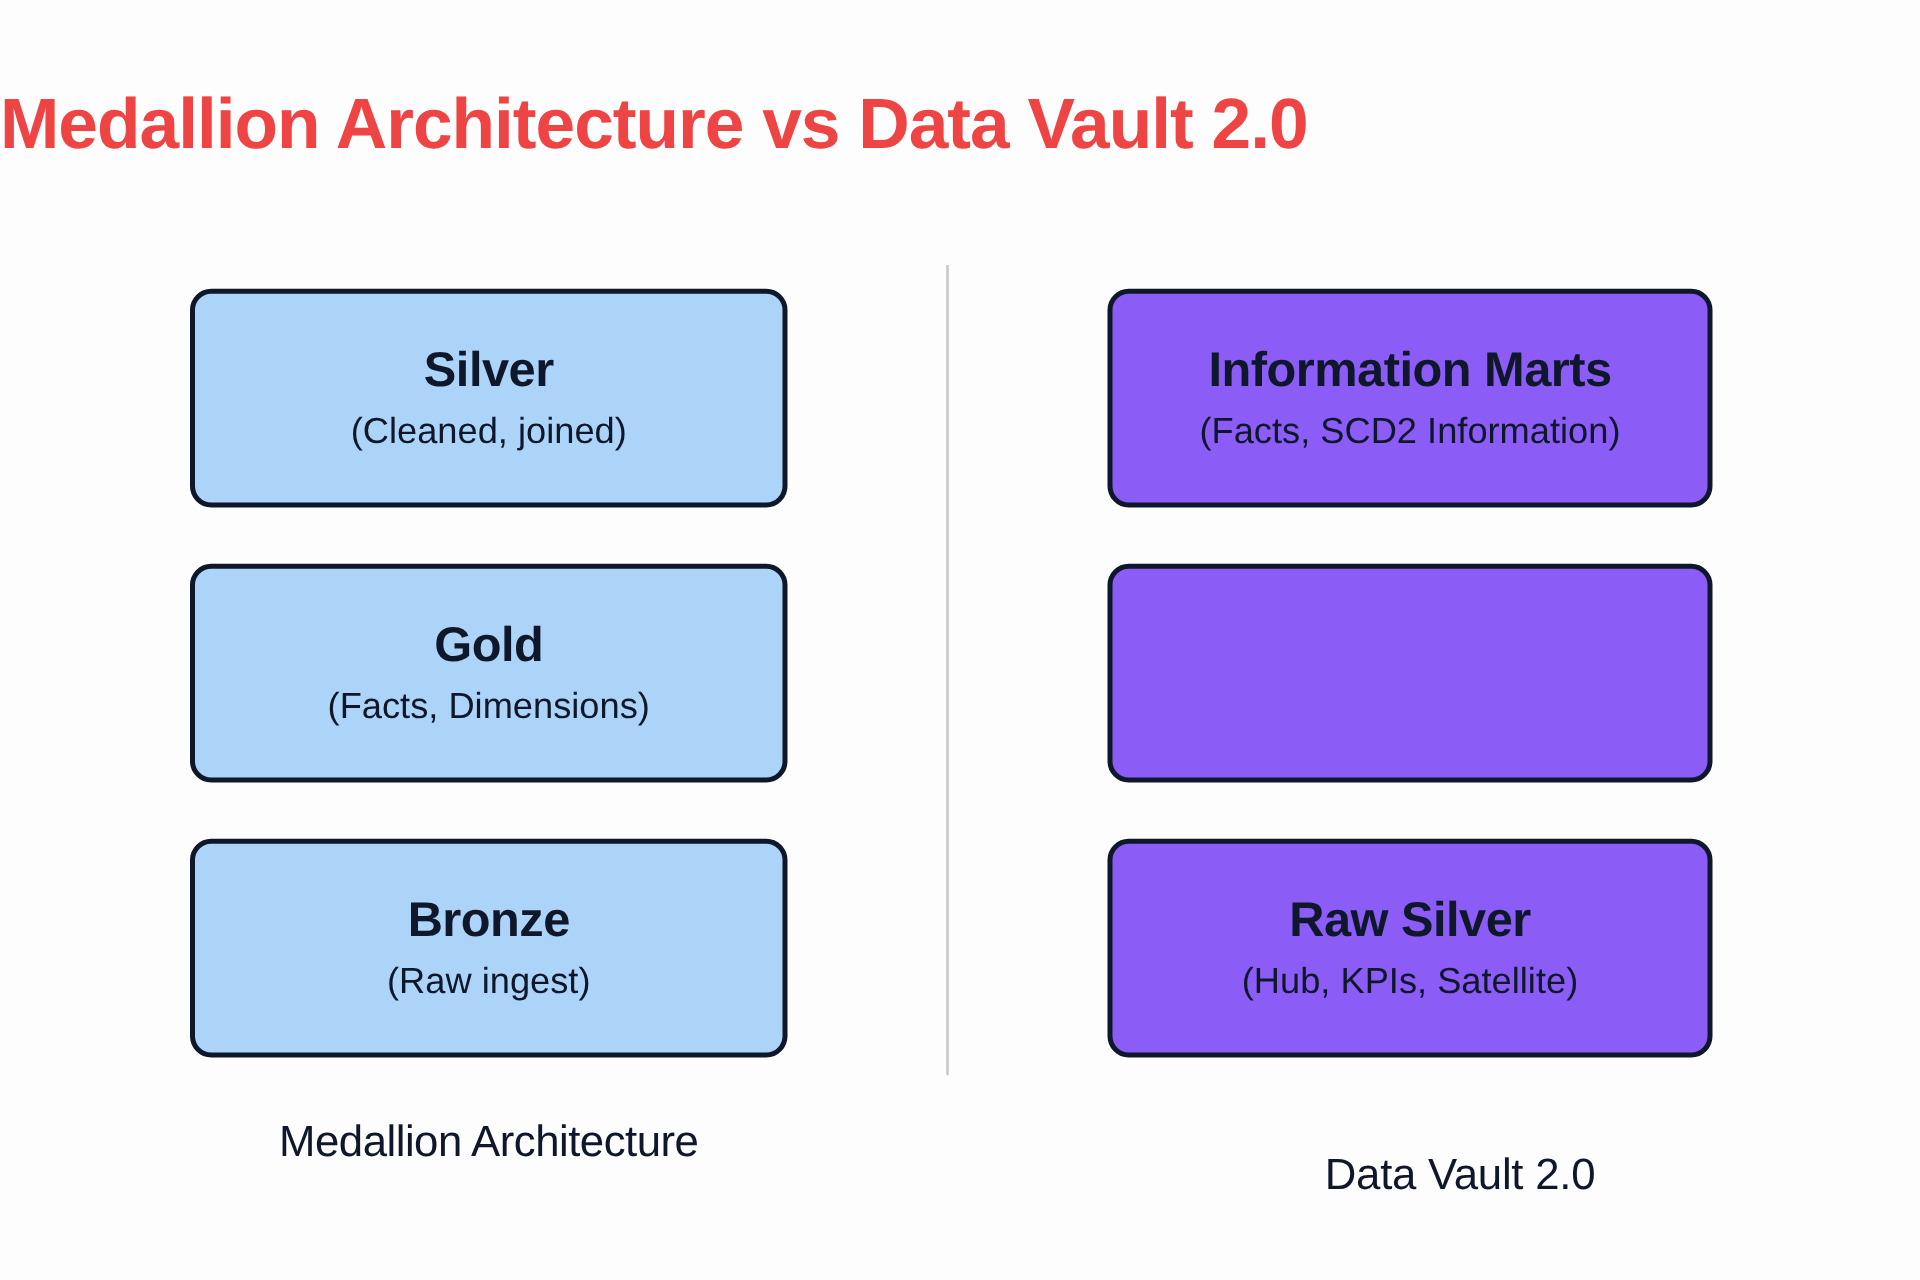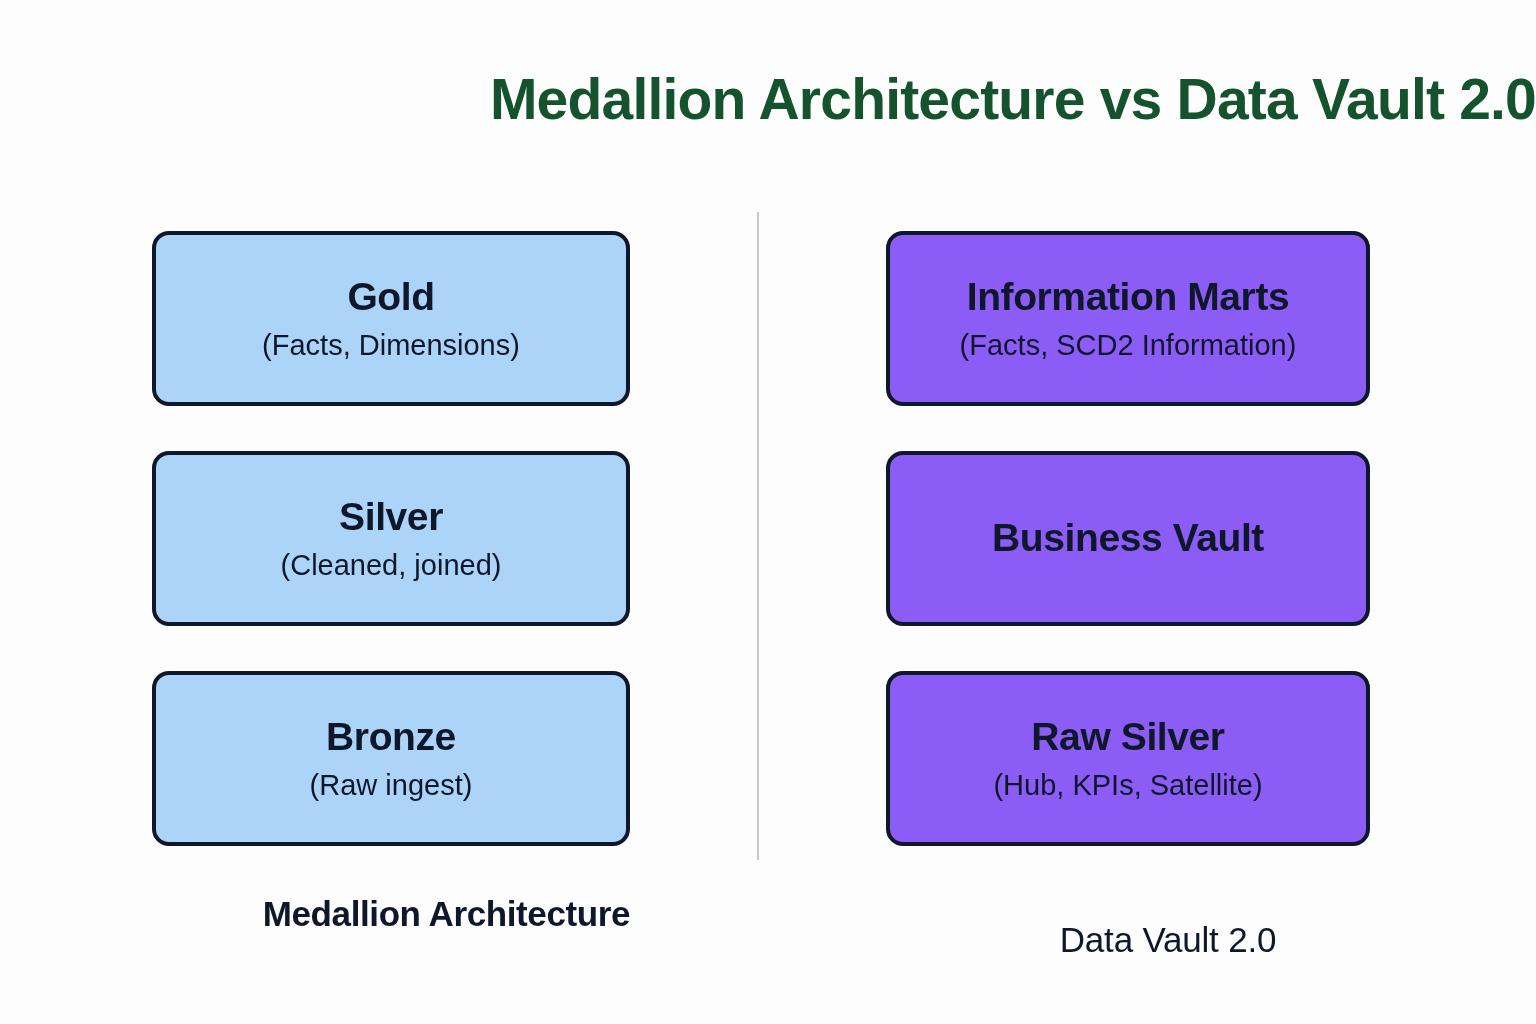--- a/index.html
+++ b/index.html
@@ -21,25 +21,25 @@
     height: 1024px;
     box-sizing: border-box;
   }
 
   
   .title {
     position: absolute;
     left: 0;
     right: 0;
     top: 68px;
-    text-align: right;
+    text-align: left;
     font-size: 57px;
     font-weight: 700;
     letter-spacing: -0.8px;
-    color: #14532d;
+    color: #ef4444;
     line-height: 1.1;
     white-space: nowrap;
   }
 
   
   .divider {
     position: absolute;
     left: 757px;
     top: 212px;
     width: 2px;
@@ -98,22 +98,22 @@
     position: absolute;
     top: 893px;
     font-size: 35px;
     line-height: 1.2;
     color: #0f172a;
     white-space: nowrap;
   }
   .caption.left {
     left: 152px;
     width: 478px;
-    text-align: right;
-    font-weight: 700;
+    text-align: center;
+    font-weight: 400;
     letter-spacing: -0.4px;
   }
   .caption.right {
     left: 926px;
     width: 484px;
     text-align: center;
     font-weight: 400;
     letter-spacing: -0.2px;
     margin-top: 26px;
   }
@@ -124,47 +124,46 @@
 <div class="canvas">
 
   <div class="title">Medallion Architecture vs Data Vault 2.0</div>
 
   <div class="divider"></div>
 
   <div class="column left">
     <div class="stack">
 
       <div class="node blue">
-        <div class="node-title">Gold</div>
-        <div class="node-sub">(Facts, Dimensions)</div>
+        <div class="node-title">Silver</div>
+        <div class="node-sub">(Cleaned, joined)</div>
       </div>
 
       <div class="node blue">
-        <div class="node-title">Silver</div>
-        <div class="node-sub">(Cleaned, joined)</div>
+        <div class="node-title">Gold</div>
+        <div class="node-sub">(Facts, Dimensions)</div>
       </div>
 
       <div class="node blue">
         <div class="node-title">Bronze</div>
         <div class="node-sub">(Raw ingest)</div>
       </div>
 
     </div>
   </div>
 
   <div class="column right">
     <div class="stack">
 
       <div class="node orange">
         <div class="node-title">Information Marts</div>
         <div class="node-sub">(Facts, SCD2 Information)</div>
       </div>
 
       <div class="node orange">
-        <div class="node-title">Business Vault</div>
       </div>
 
       <div class="node orange">
         <div class="node-title">Raw Silver</div>
         <div class="node-sub">(Hub, KPIs, Satellite)</div>
       </div>
 
     </div>
   </div>
 

